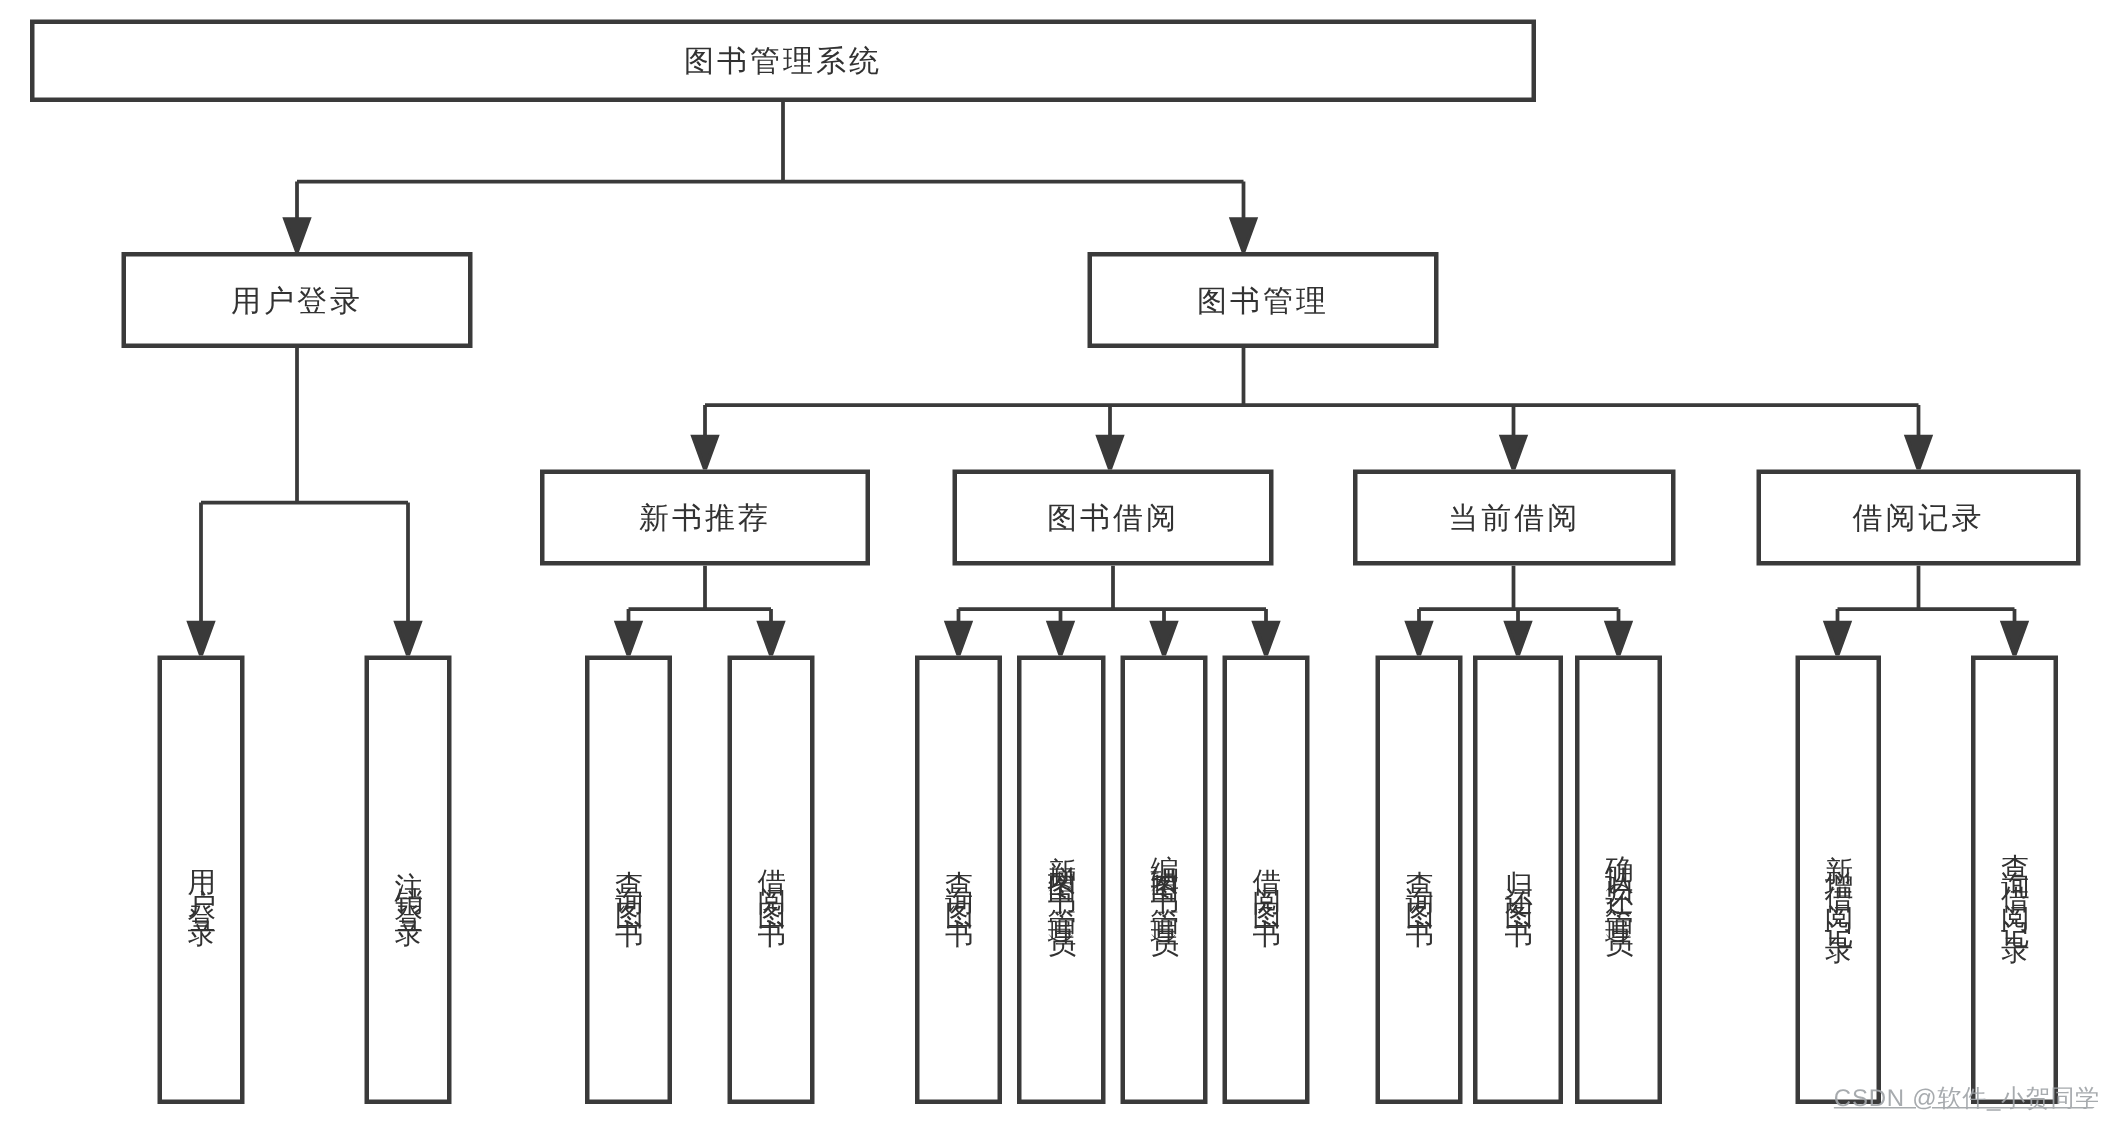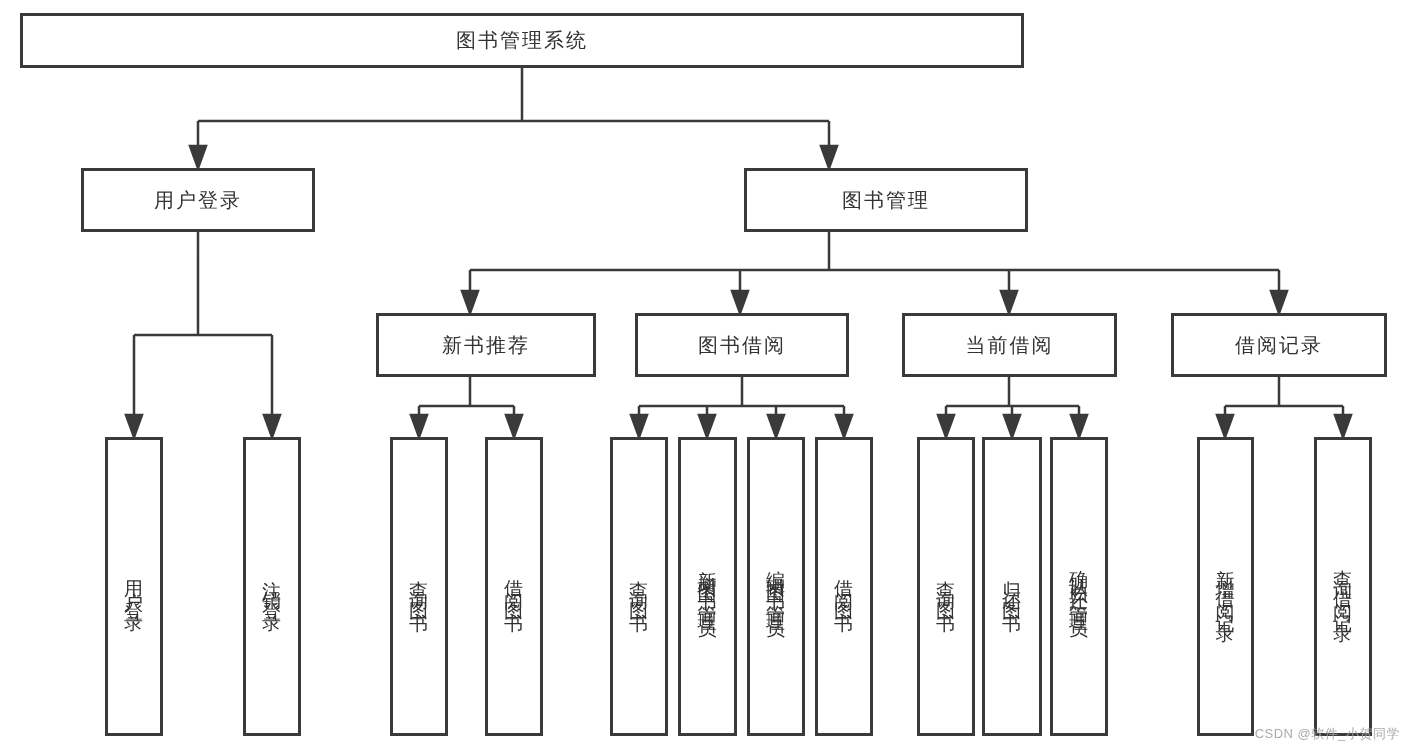--- a/index.html
+++ b/index.html
@@ -15,22 +15,23 @@
   }
   .h-node { font-size:20px; letter-spacing:2px; white-space:nowrap; }
   .leaf { top:437px; height:299px; }
   .leaf-label {
     writing-mode:vertical-rl; font-size:19px; letter-spacing:11px;
     line-height:1; color:#323232;
   }
   .leaf-label.tight { letter-spacing:7px; }
   .watermark {
     position:absolute; right:5px; bottom:4px; z-index:6;
-    color:#a0a4a8; font-size:13px; letter-spacing:0.5px; opacity:0.92;
+    color:#a0a4a8; font-size:16px; letter-spacing:0.5px; opacity:0.92;
     white-space:nowrap;
+    text-decoration:underline;
   }
 </style>
 </head>
 <body>
 
 <div class="canvas">
 
   <svg class="connectors" viewBox="0 0 1405 747" stroke="#3a3a3a" stroke-width="2.5" fill="#3a3a3a">
 
     <g>
@@ -81,25 +82,25 @@
     </g>
   </svg>
 
   <div class="node h-node" style="left:20px; top:13px; width:1004px; height:55px;">
     <span>图书管理系统</span>
   </div>
 
   <div class="node h-node" style="left:81px; top:168px; width:234px; height:64px;">
     <span>用户登录</span>
   </div>
-  <div class="node h-node" style="left:744px; top:168px; width:284px; height:64px;">
+  <div class="node h-node" style="left:725px; top:168px; width:234px; height:64px;">
     <span>图书管理</span>
   </div>
 
-  <div class="node h-node" style="left:376px; top:313px; width:220px; height:64px;text-align:right;">
+  <div class="node h-node" style="left:360px; top:313px; width:220px; height:64px;text-align:right;">
     <span>新书推荐</span>
   </div>
   <div class="node h-node" style="left:902px; top:313px; width:215px; height:64px;">
     <span>当前借阅</span>
   </div>
   <div class="node h-node" style="left:635px; top:313px; width:214px; height:64px;">
     <span>图书借阅</span>
   </div>
   <div class="node h-node" style="left:1171px; top:313px; width:216px; height:64px;">
     <span>借阅记录</span>

